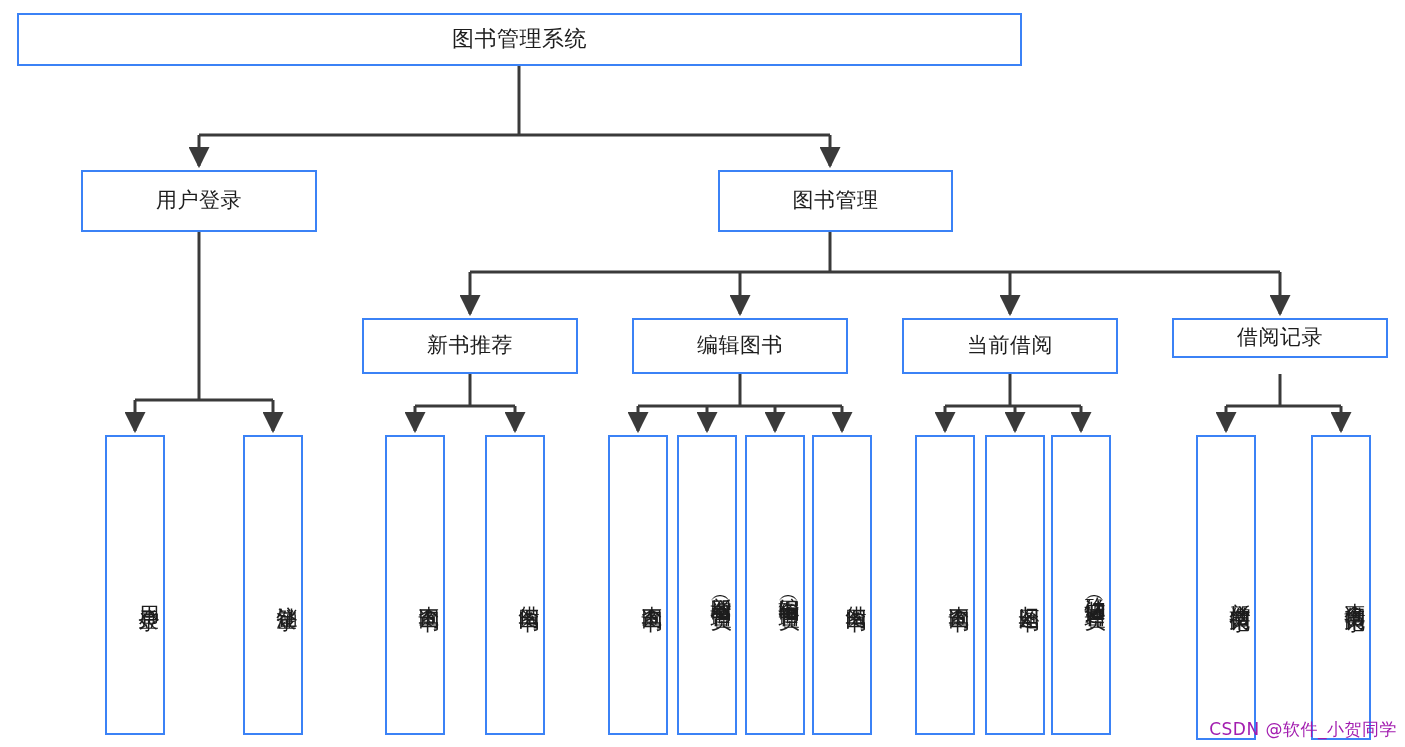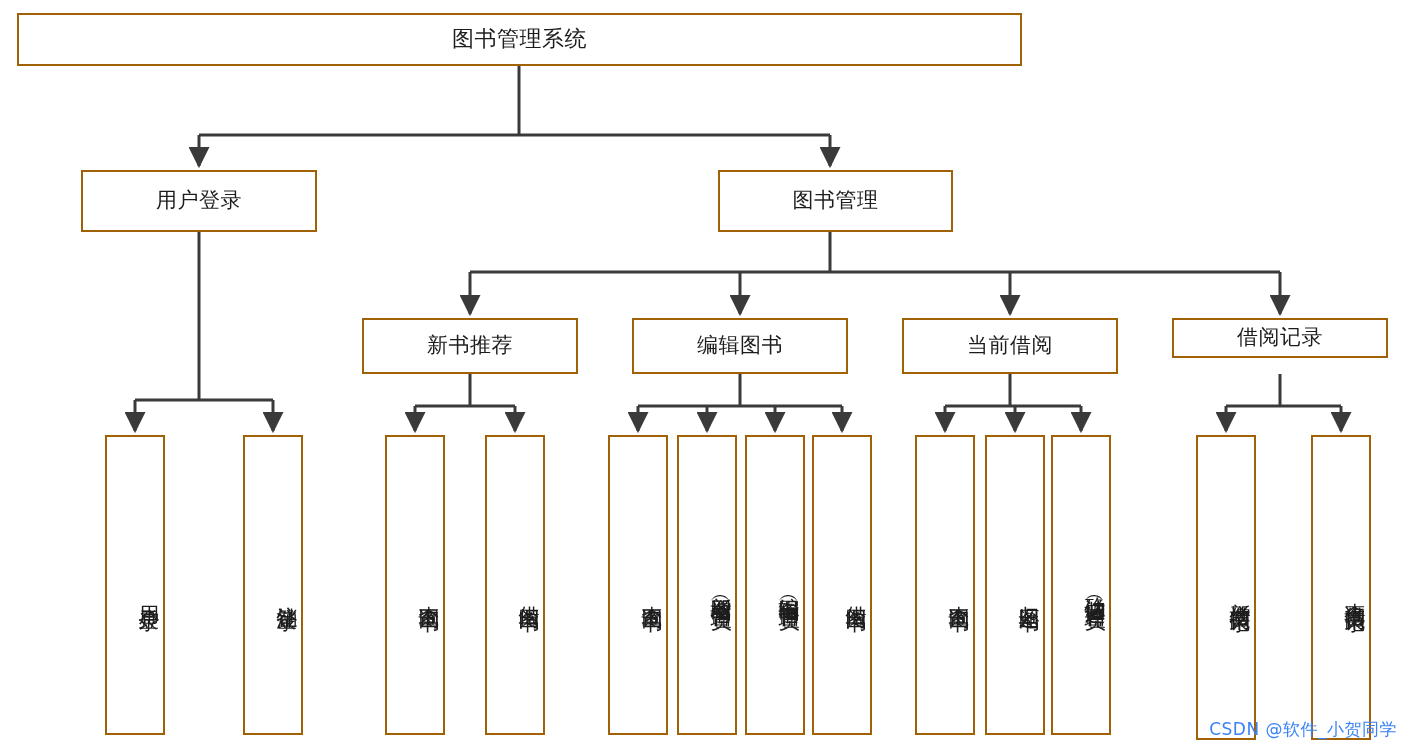--- a/index.html
+++ b/index.html
@@ -23,21 +23,21 @@
     left: 0;
     top: 0;
     width: 1405px;
     height: 747px;
     pointer-events: none;
   }
   .node {
     position: absolute;
     box-sizing: border-box;
     background: #ffffff;
-    border: 2px solid #a16207;
+    border: 2px solid #3b82f6;
     display: flex;
     align-items: center;
     justify-content: center;
     color: #1d1d1d;
     z-index: 2;
   }
   .node.h {
     font-size: 21px;
     letter-spacing: 0.5px;
     line-height: 1.1;
@@ -60,21 +60,21 @@
   .node.v span {
     writing-mode: vertical-rl;
     text-orientation: upright;
     display: block;
   }
   .watermark {
     position: absolute;
     right: 8px;
     bottom: 6px;
     font-size: 17px;
-    color: #3b82f6;
+    color: #a21caf;
     letter-spacing: 0.5px;
     z-index: 3;
     white-space: nowrap;
   }
 </style>
 </head>
 <body>
 
 <div id="canvas">
 

